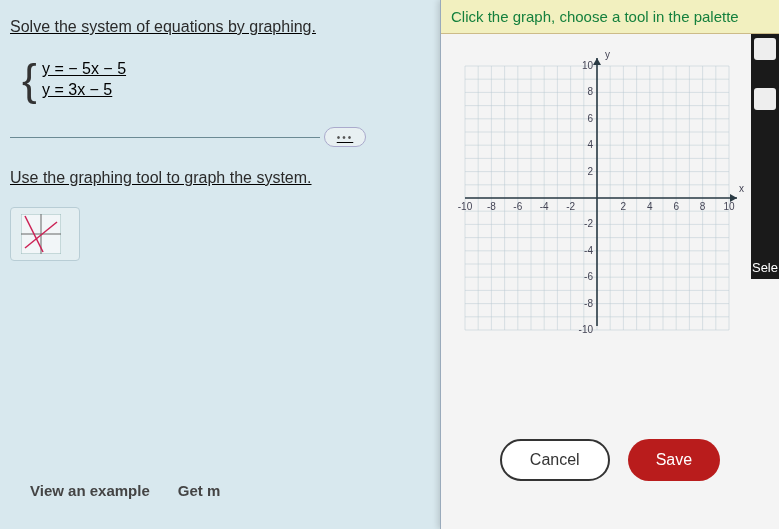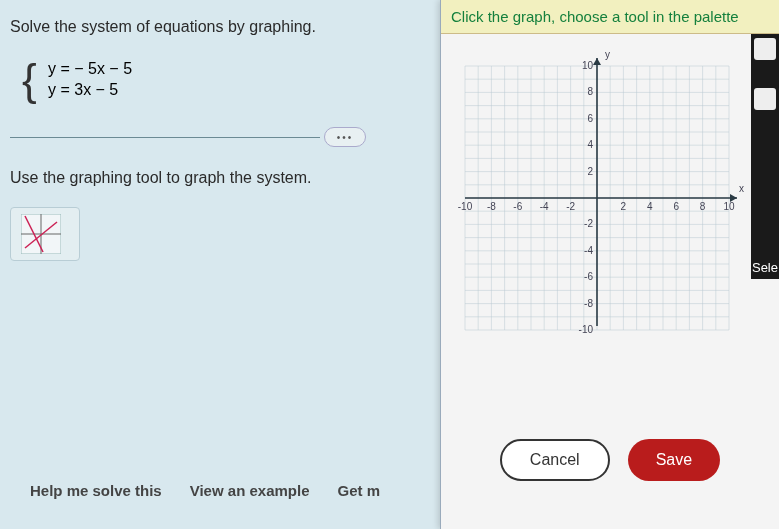--- a/index.html
+++ b/index.html
@@ -11,41 +11,42 @@
       overflow: hidden;
       position: relative;
     }
     .left-panel {
       position: absolute;
       left: 0;
       top: 0;
       width: 440px;
       height: 511px;
       padding: 18px 10px 6px 10px;
+      text-decoration: underline;
     }
     .prompt {
       font-size: 16px;
       color: #2a2a2a;
       margin-bottom: 24px;
     }
     .equations {
       margin-left: 30px;
       margin-bottom: 28px;
       position: relative;
       font-size: 16px;
     }
     .brace {
       position: absolute;
       left: -18px;
       top: -2px;
       font-size: 44px;
       line-height: 44px;
       color: #333;
     }
-    .eq-line { margin: 3px 8px; }
+    .eq-line { margin: 3px 2px; }
     .divider-row {
       display: flex;
       align-items: center;
       margin: 14px 0 22px 0;
     }
     .divider {
       flex: 1;
       height: 1px;
       background: #6b8a94;
     }
@@ -192,21 +193,20 @@
     <svg class="thumb" viewBox="0 0 40 40">
       <rect x="0" y="0" width="40" height="40" fill="#f2f6f8" stroke="#9bb" stroke-width="1"></rect>
       <line x1="20" y1="0" x2="20" y2="40" stroke="#666" stroke-width="1"></line>
       <line x1="0" y1="20" x2="40" y2="20" stroke="#666" stroke-width="1"></line>
       <line x1="4" y1="2" x2="22" y2="38" stroke="#c25" stroke-width="1.5"></line>
       <line x1="4" y1="34" x2="36" y2="8" stroke="#c25" stroke-width="1.5"></line>
     </svg>
   </div>
 
   <div class="bottom-links">
-    <span>Help me solve this</span>
     <span>View an example</span>
     <span>Get m</span>
   </div>
 </div>
 
 <div class="right-panel">
   <div class="right-header">Click the graph, choose a tool in the palette</div>
 
   <div class="graph-area">
     <svg id="grid-svg" width="300" height="300">

